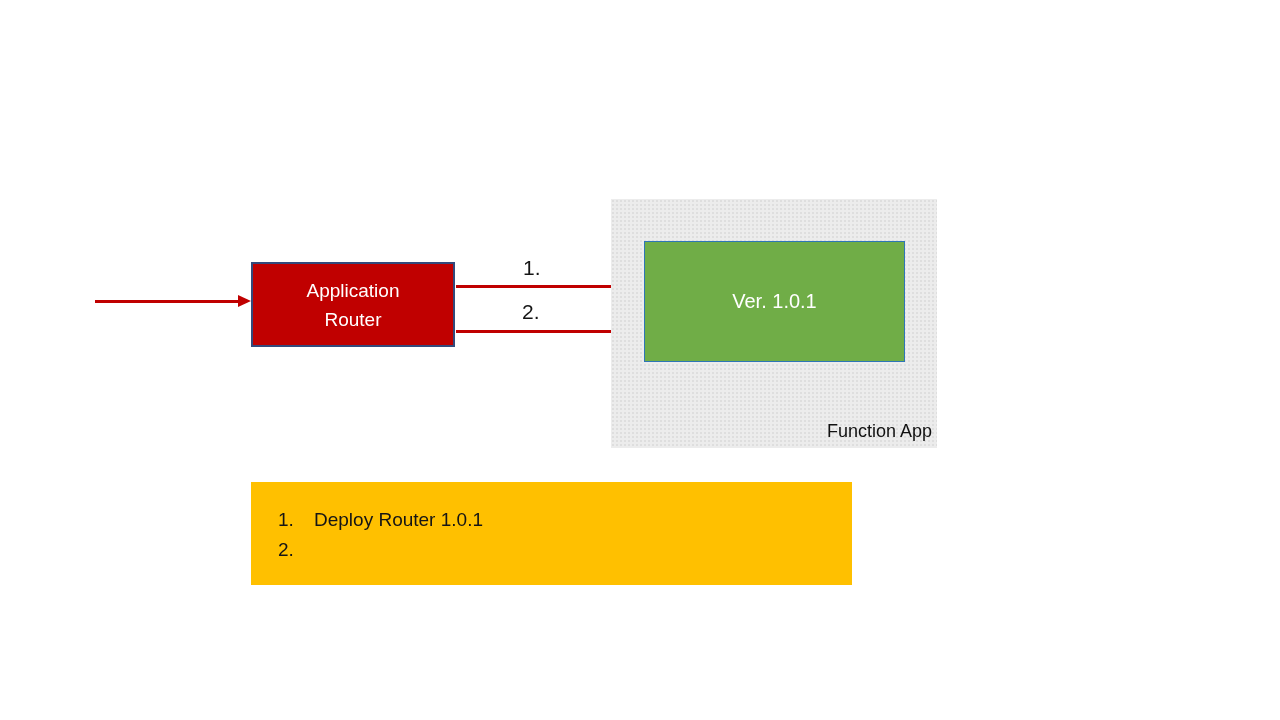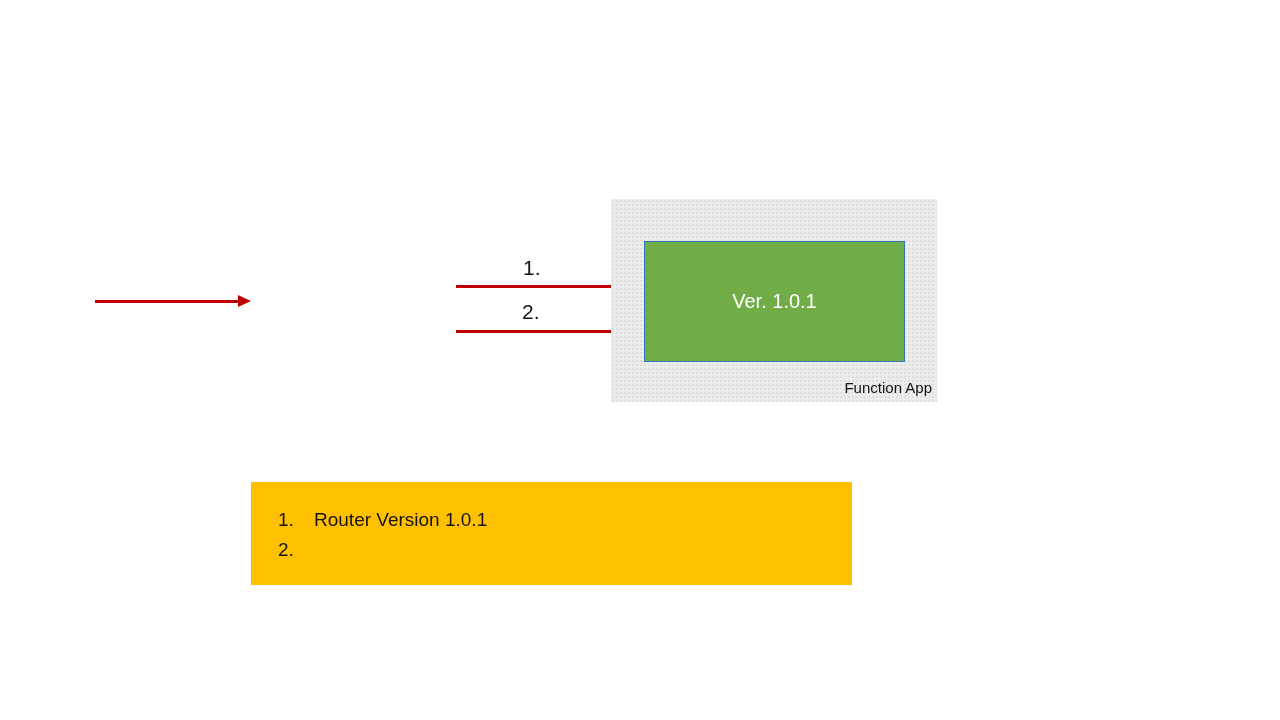--- a/index.html
+++ b/index.html
@@ -44,34 +44,34 @@
     background: #C00000; border: 2px solid #33497B;
     display: flex; align-items: center; justify-content: center;
   }
   .router-box .label {
     color: #ffffff; font-size: 19px; line-height: 29px;
     text-align: center; max-width: 130px;
   }
 
   
   .function-app {
-    position: absolute; left: 611px; top: 199px; width: 326px; height: 203px;
+    position: absolute; left: 611px; top: 199px; width: 326px; height: 249px;
     background-color: #ECECEC;
     background-image: radial-gradient(#DEDEDE 1px, transparent 1.1px);
     background-size: 4px 4px;
   }
   .version-box {
     position: absolute; left: 33px; top: 42px; width: 261px; height: 121px;
     background: #70AD47; border: 1.5px solid #2E75B6;
     display: flex; align-items: center; justify-content: center;
   }
   .version-box .label { color: #ffffff; font-size: 20px; }
   .function-app-label {
     position: absolute; right: 5px; bottom: 6px;
-    color: #111111; font-size: 15px;
+    color: #111111; font-size: 18px;
   }
 
   
   .legend {
     position: absolute; left: 251px; top: 482px; width: 601px; height: 103px;
     background: #FFC000; padding: 23px 0 0 27px;
   }
   .legend-row { display: flex; line-height: 30px; color: #151515; font-size: 19px; }
   .legend-row .num { width: 36px; }
   .legend-row .txt { }
@@ -79,20 +79,23 @@
 </head>
 <body>
 
 <div class="slide">
 
   <div class="arrow" id="arrow-in">
     <div class="shaft"></div>
     <div class="head"></div>
   </div>
 
+  <div class="router-box">
+    <span class="label">Application Router</span>
+  </div>
 
   <span class="flow-num" id="flow-num-1">1.</span>
   <div class="arrow" id="arrow-1">
     <div class="shaft"></div>
     <div class="head"></div>
   </div>
 
   <span class="flow-num" id="flow-num-2">2.</span>
   <div class="arrow" id="arrow-2">
     <div class="shaft"></div>
@@ -102,20 +105,20 @@
   <div class="function-app">
     <div class="version-box">
       <span class="label">Ver. 1.0.1</span>
     </div>
     <span class="function-app-label">Function App</span>
   </div>
 
   <div class="legend">
     <div class="legend-row">
       <span class="num">1.</span>
-      <span class="txt">Router Version 1.0.1</span>
+      <span class="txt">Deploy Router 1.0.1</span>
     </div>
     <div class="legend-row">
       <span class="num">2.</span>
     </div>
   </div>
 
 </div>
 
 </body></html>

